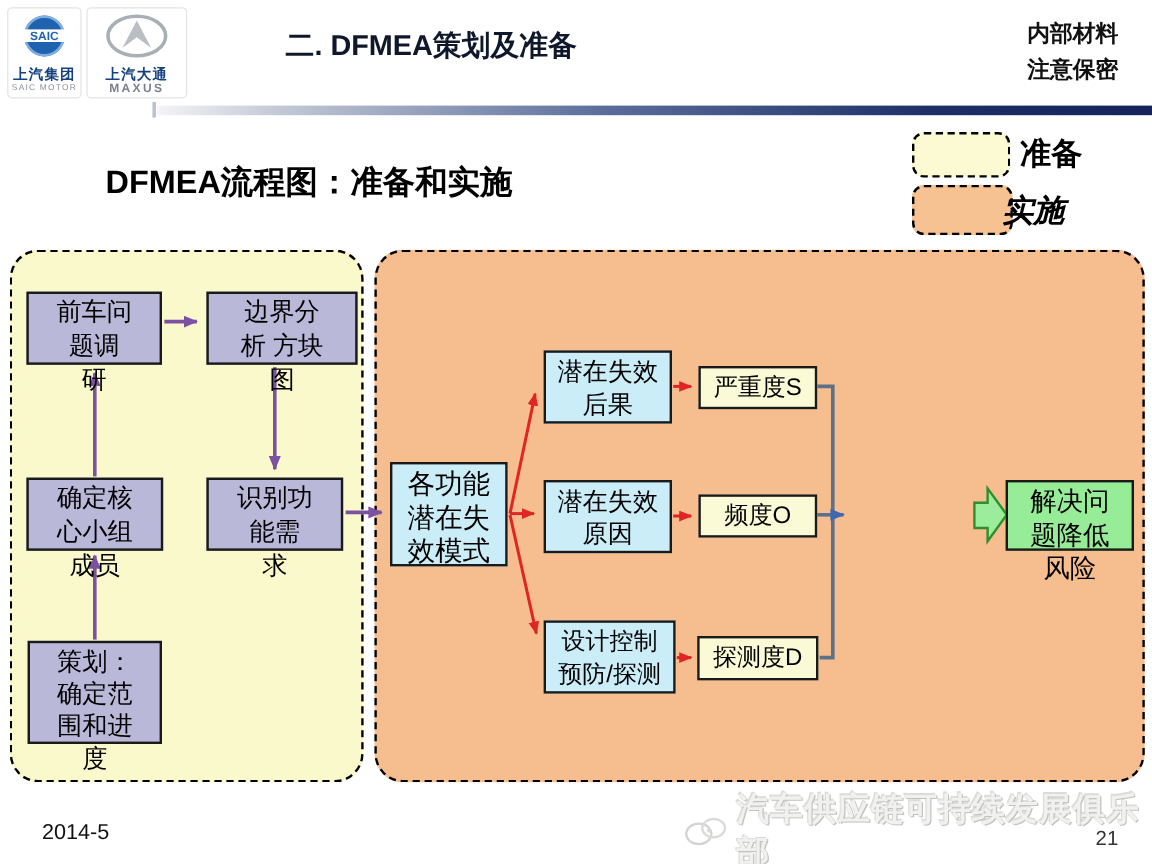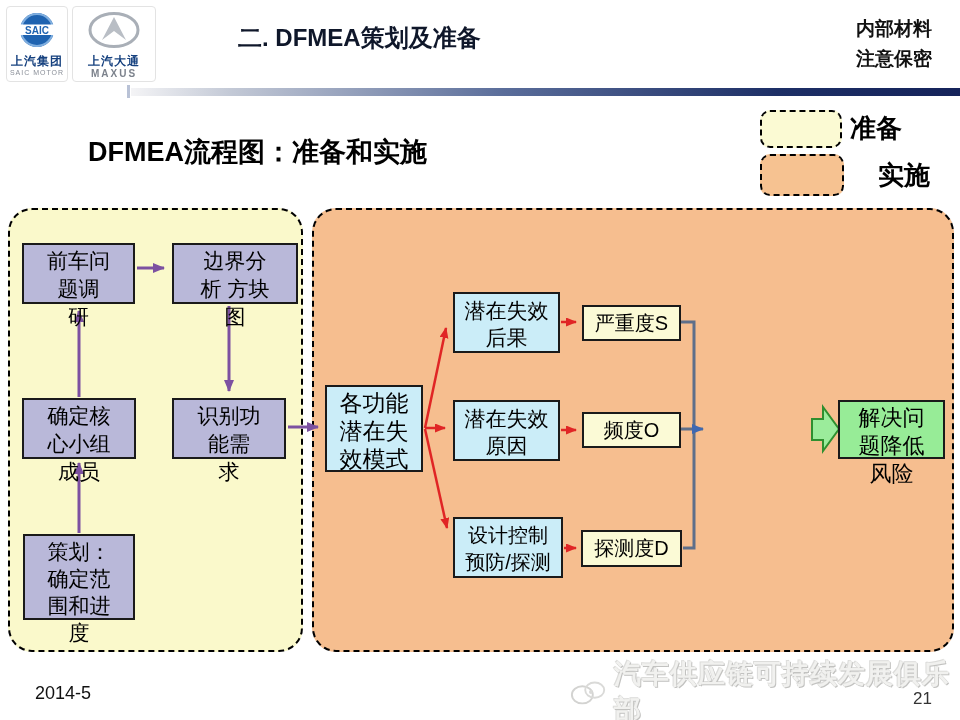--- a/index.html
+++ b/index.html
@@ -20,21 +20,21 @@
             background:linear-gradient(90deg,#f4f4f6 0%,#c3c9d6 12%,#5a6d9a 45%,#1d2f66 78%,#15235a 100%);}
   .grad-tick{position:absolute;left:127px;top:85px;width:3px;height:13px;background:#b9c2d6;}
 
   
   .section-title{position:absolute;left:88px;top:134px;margin:0;font-size:27px;font-weight:bold;color:#000;}
   .legend-swatch{position:absolute;border:2px dashed #000;border-radius:10px;box-sizing:border-box;}
   .legend-prepare{left:760px;top:110px;width:82px;height:38px;background:#FBFAD3;}
   .legend-implement{left:760px;top:154px;width:84px;height:42px;background:#F6C291;}
   .legend-label{position:absolute;font-size:26px;font-weight:bold;color:#000;}
   .legend-label-prepare{left:850px;top:111px;}
-  .legend-label-implement{left:878px;top:158px;}
+  .legend-label-implement{left:835px;top:158px;font-style:italic;}
 
   
   .panel{position:absolute;top:208px;height:444px;border:2px dashed #000;border-radius:24px;box-sizing:border-box;}
   .panel-prepare{left:8px;width:295px;background:#FAF9CB;}
   .panel-implement{left:312px;width:642px;background:#F6BE8F;}
 
   
   .node{position:absolute;border:2px solid #1a1a1a;box-sizing:border-box;text-align:center;
         white-space:pre-line;font-weight:normal;color:#000;z-index:3;}
   .node-purple{background:#B9B8D9;font-size:21px;line-height:28px;padding-top:2px;}

